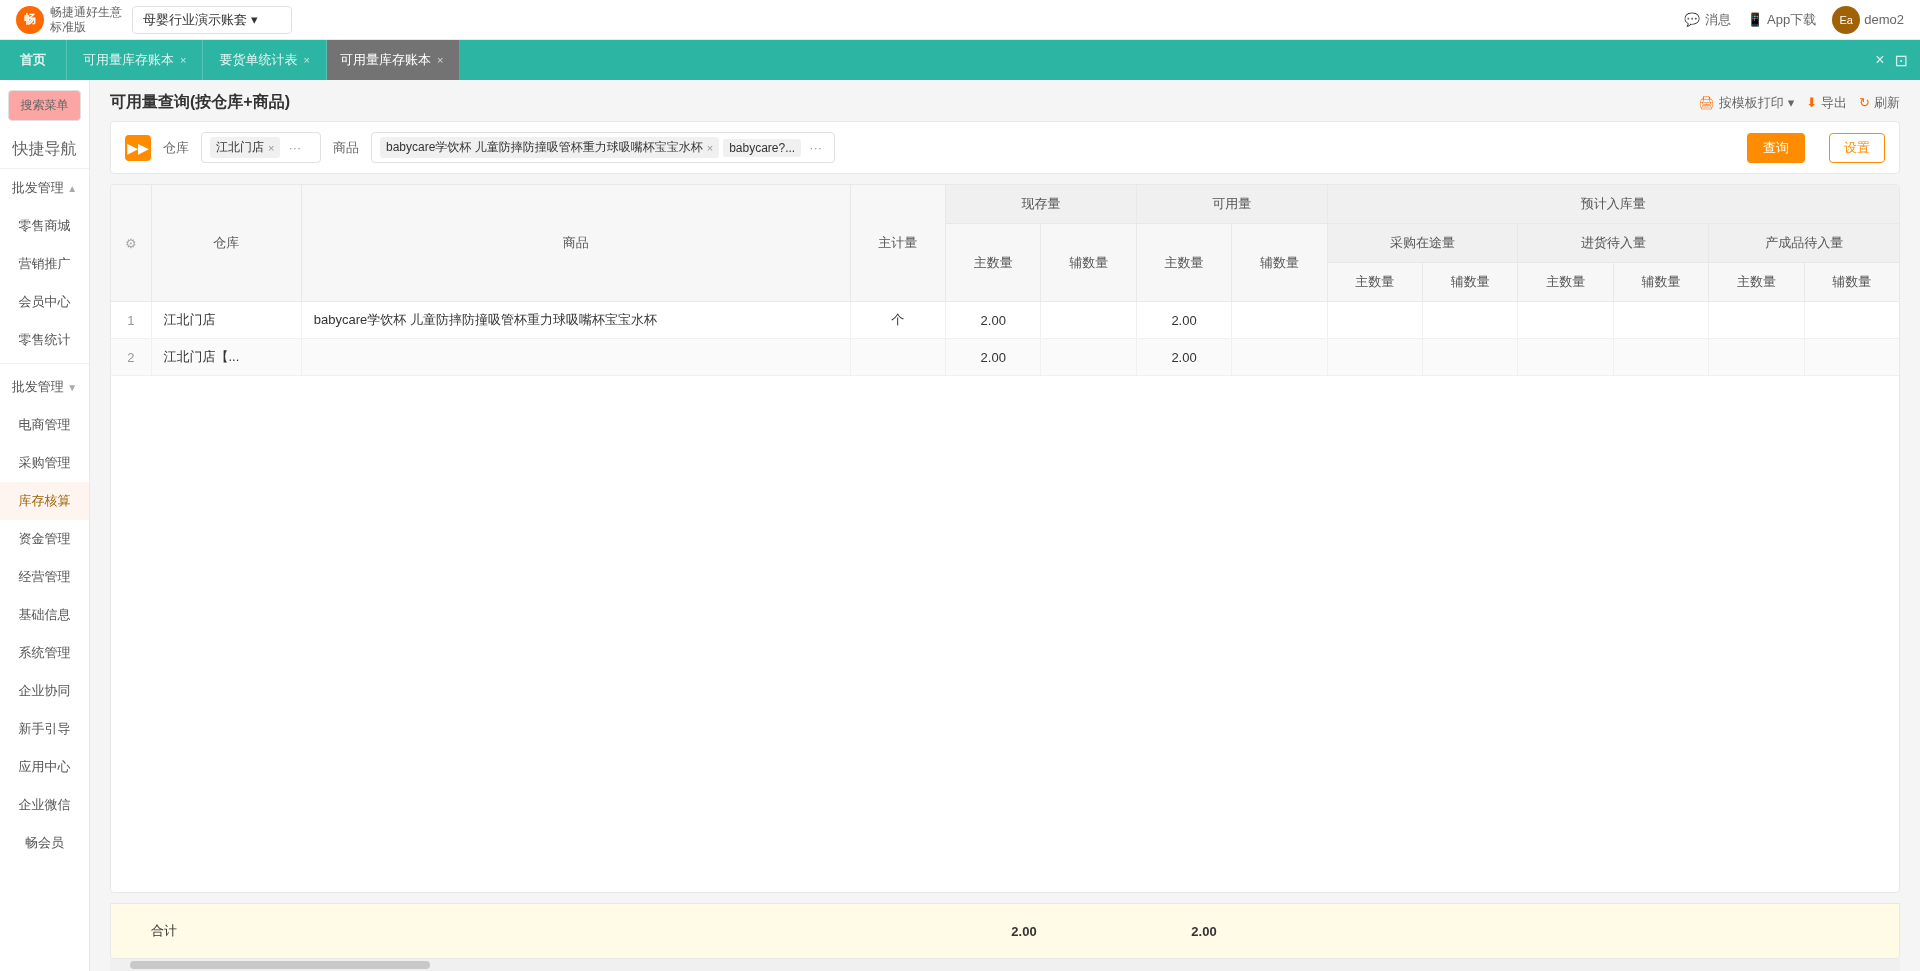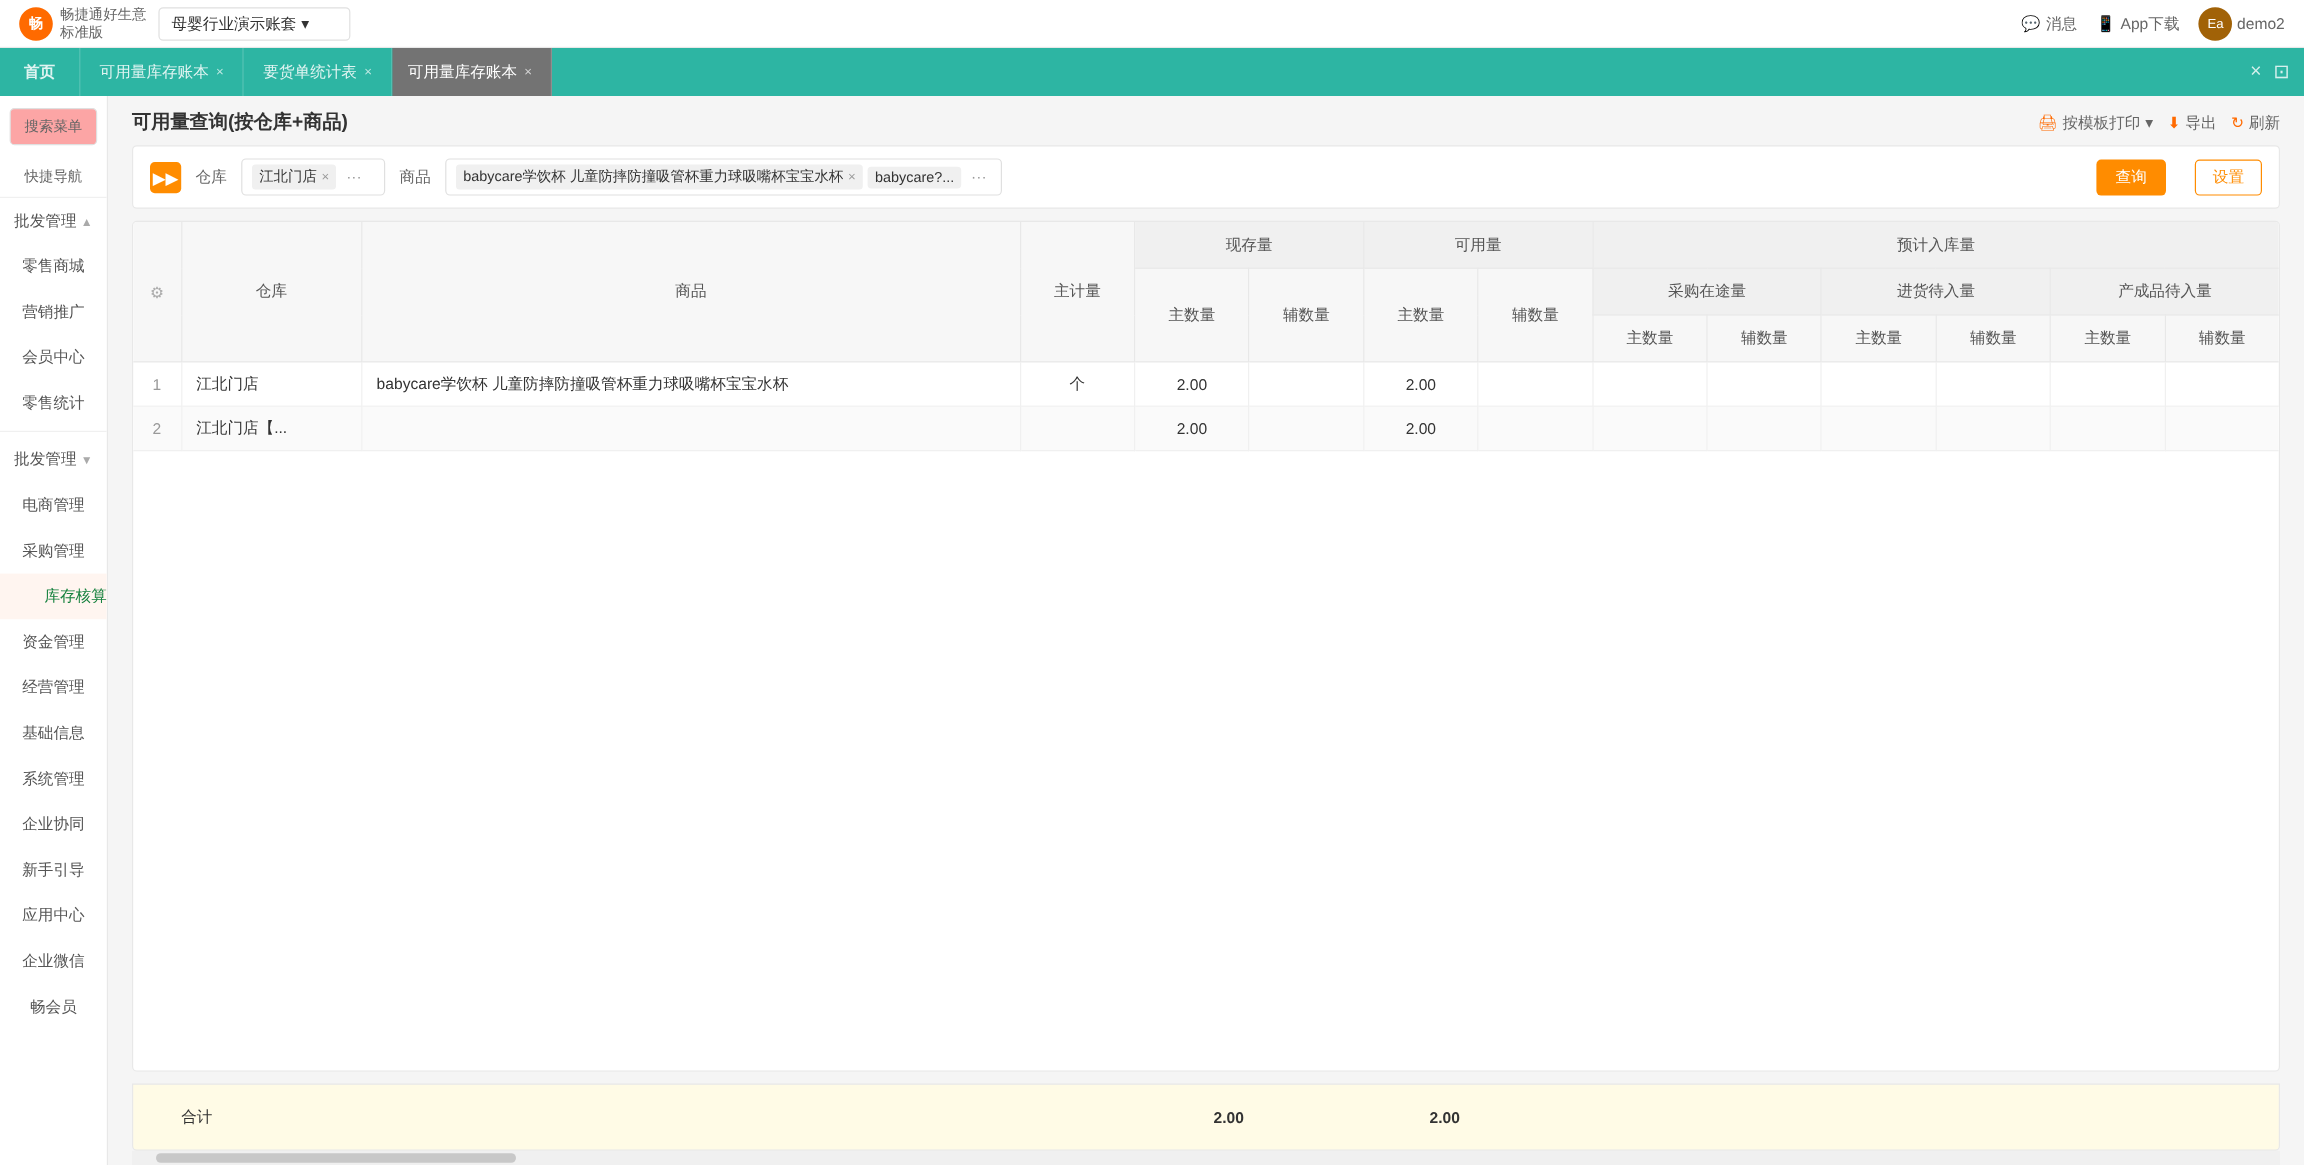--- a/index.html
+++ b/index.html
@@ -25,23 +25,23 @@
     .nav-tab-actions { margin-left: auto; display: flex; align-items: center; padding: 0 12px; gap: 10px; }
     .nav-tab-actions span { color: rgba(255,255,255,0.8); cursor: pointer; font-size: 16px; }
 
     
     .main-layout { display: flex; flex: 1; overflow: hidden; }
 
     
     .sidebar { width: 90px; background: #fff; border-right: 1px solid #e8e8e8; display: flex; flex-direction: column; overflow-y: auto; flex-shrink: 0; }
     .sidebar-search { padding: 10px 8px; }
     .sidebar-search-btn { width: 100%; padding: 6px 0; background: #fca5a5; border: 1px solid #e0e0e0; border-radius: 4px; color: #666; font-size: 12px; cursor: pointer; text-align: center; }
-    .sidebar-nav-btn { padding: 8px 0; text-align: center; color: #666; font-size: 12px; cursor: pointer; border-bottom: 1px solid #f0f0f0; }
+    .sidebar-nav-btn { padding: 8px 0; text-align: center; color: #666; font-size: 16px; cursor: pointer; border-bottom: 1px solid #f0f0f0; }
     .sidebar-item { padding: 10px 0; text-align: center; cursor: pointer; color: #555; font-size: 13px; position: relative; }
-    .sidebar-item.active { color: #15803d; background: #fff5f0; text-align: right; }
+    .sidebar-item.active { color: #a16207; background: #fff5f0; }
     .sidebar-item .arrow { font-size: 10px; color: #aaa; }
     .sidebar-divider { height: 1px; background: #f0f0f0; margin: 4px 0; }
 
     
     .content { flex: 1; display: flex; flex-direction: column; overflow: hidden; background: #f5f5f5; }
 
     
     .page-header { background: #f5f5f5; padding: 12px 20px 8px; display: flex; align-items: center; justify-content: space-between; flex-shrink: 0; }
     .page-title { font-size: 16px; font-weight: bold; color: #333; }
     .page-actions { display: flex; align-items: center; gap: 12px; }

